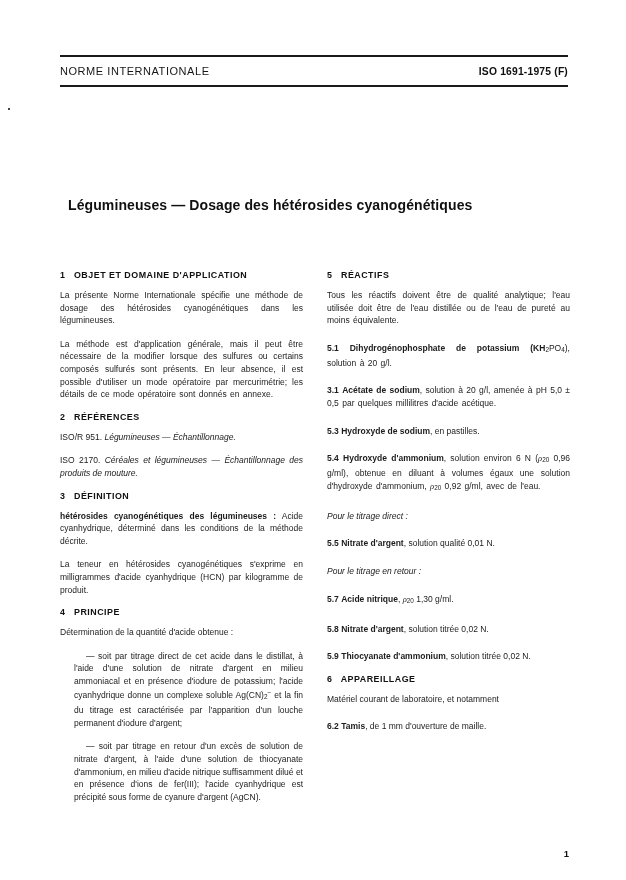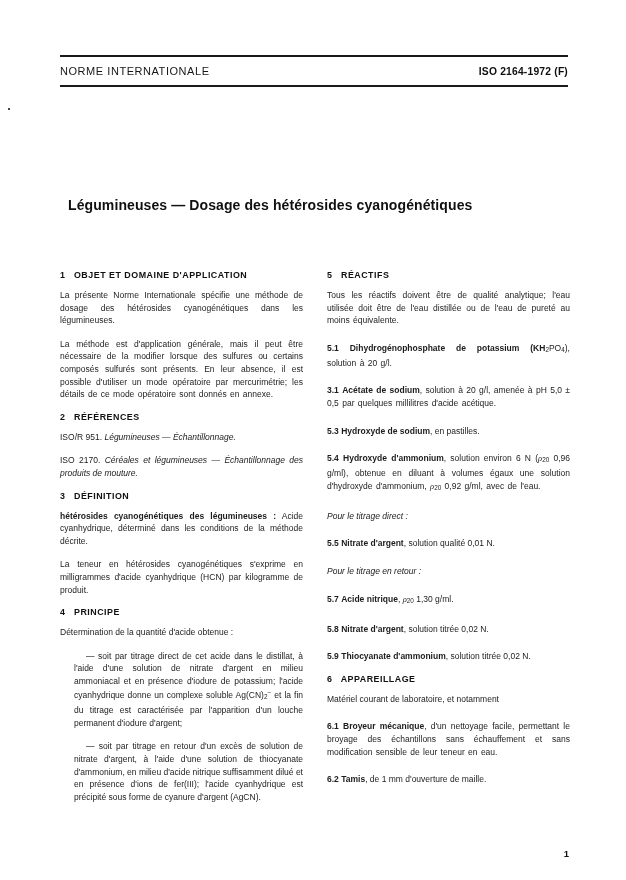--- a/index.html
+++ b/index.html
@@ -160,21 +160,21 @@
 <body>
 
 <div class="page">
 
   <div class="edge-mark"></div>
 
   <div class="header-block">
     <div class="rule-top"></div>
     <div class="header-row">
       <div class="header-left">NORME INTERNATIONALE</div>
-      <div class="header-right">ISO 2164-1972 (F)</div>
+      <div class="header-right">ISO 1691-1975 (F)</div>
     </div>
     <div class="rule-bottom"></div>
   </div>
 
   <h1 class="doc-title">Légumineuses — Dosage des hétérosides cyanogénétiques</h1>
 
   <div class="columns">
 
     <div class="col">
 
@@ -274,24 +274,20 @@
         <span class="b">Thiocyanate d'ammonium</span><span>, solution titrée 0,02 N.</span>
       </p>
 
 
       <h2 class="sec gap-sec">
         <span class="num">6</span>
         <span>APPAREILLAGE</span>
       </h2>
       <p>Matériel courant de laboratoire, et notamment</p>
 
-      <p class="spaced gap-before">
-        <span class="itemnum">6.1</span>
-        <span class="b">Broyeur mécanique</span><span>, d'un nettoyage facile, permettant le broyage des échantillons sans échauffement et sans modification sensible de leur teneur en eau.</span>
-      </p>
 
       <p class="gap-before">
         <span class="itemnum">6.2</span>
         <span class="b">Tamis</span><span>, de 1 mm d'ouverture de maille.</span>
       </p>
 
     </div>
   </div>
 
   <div class="page-number">1</div>

